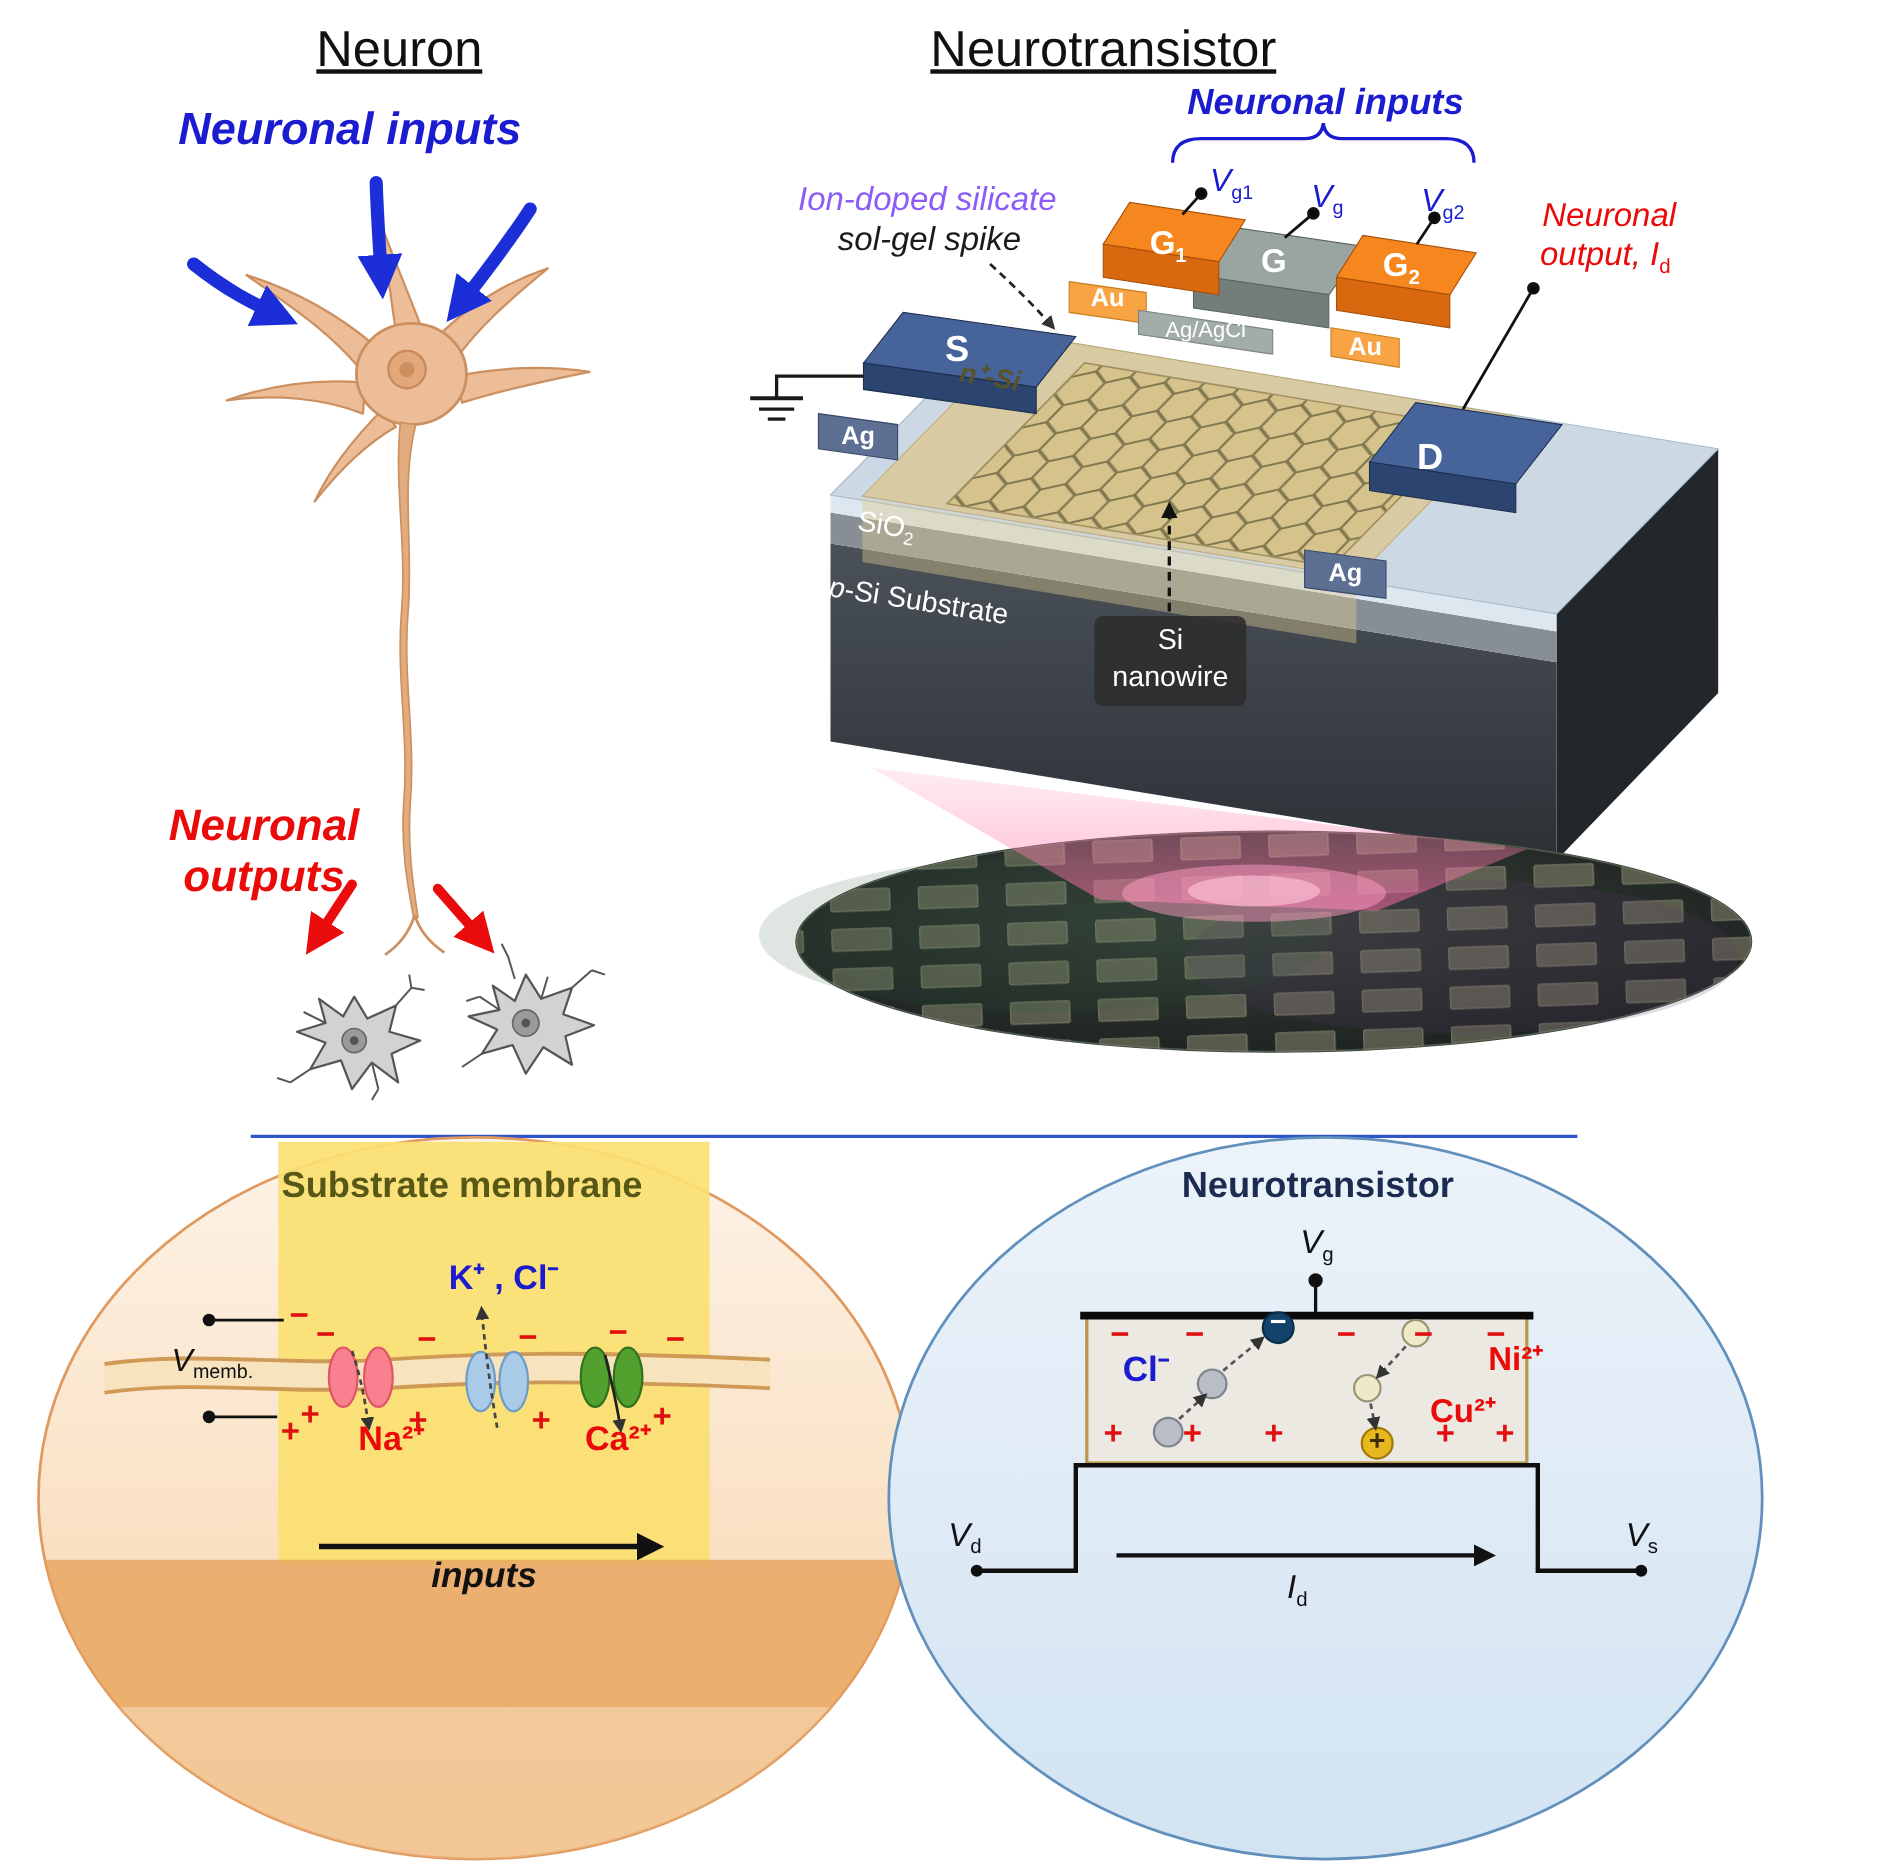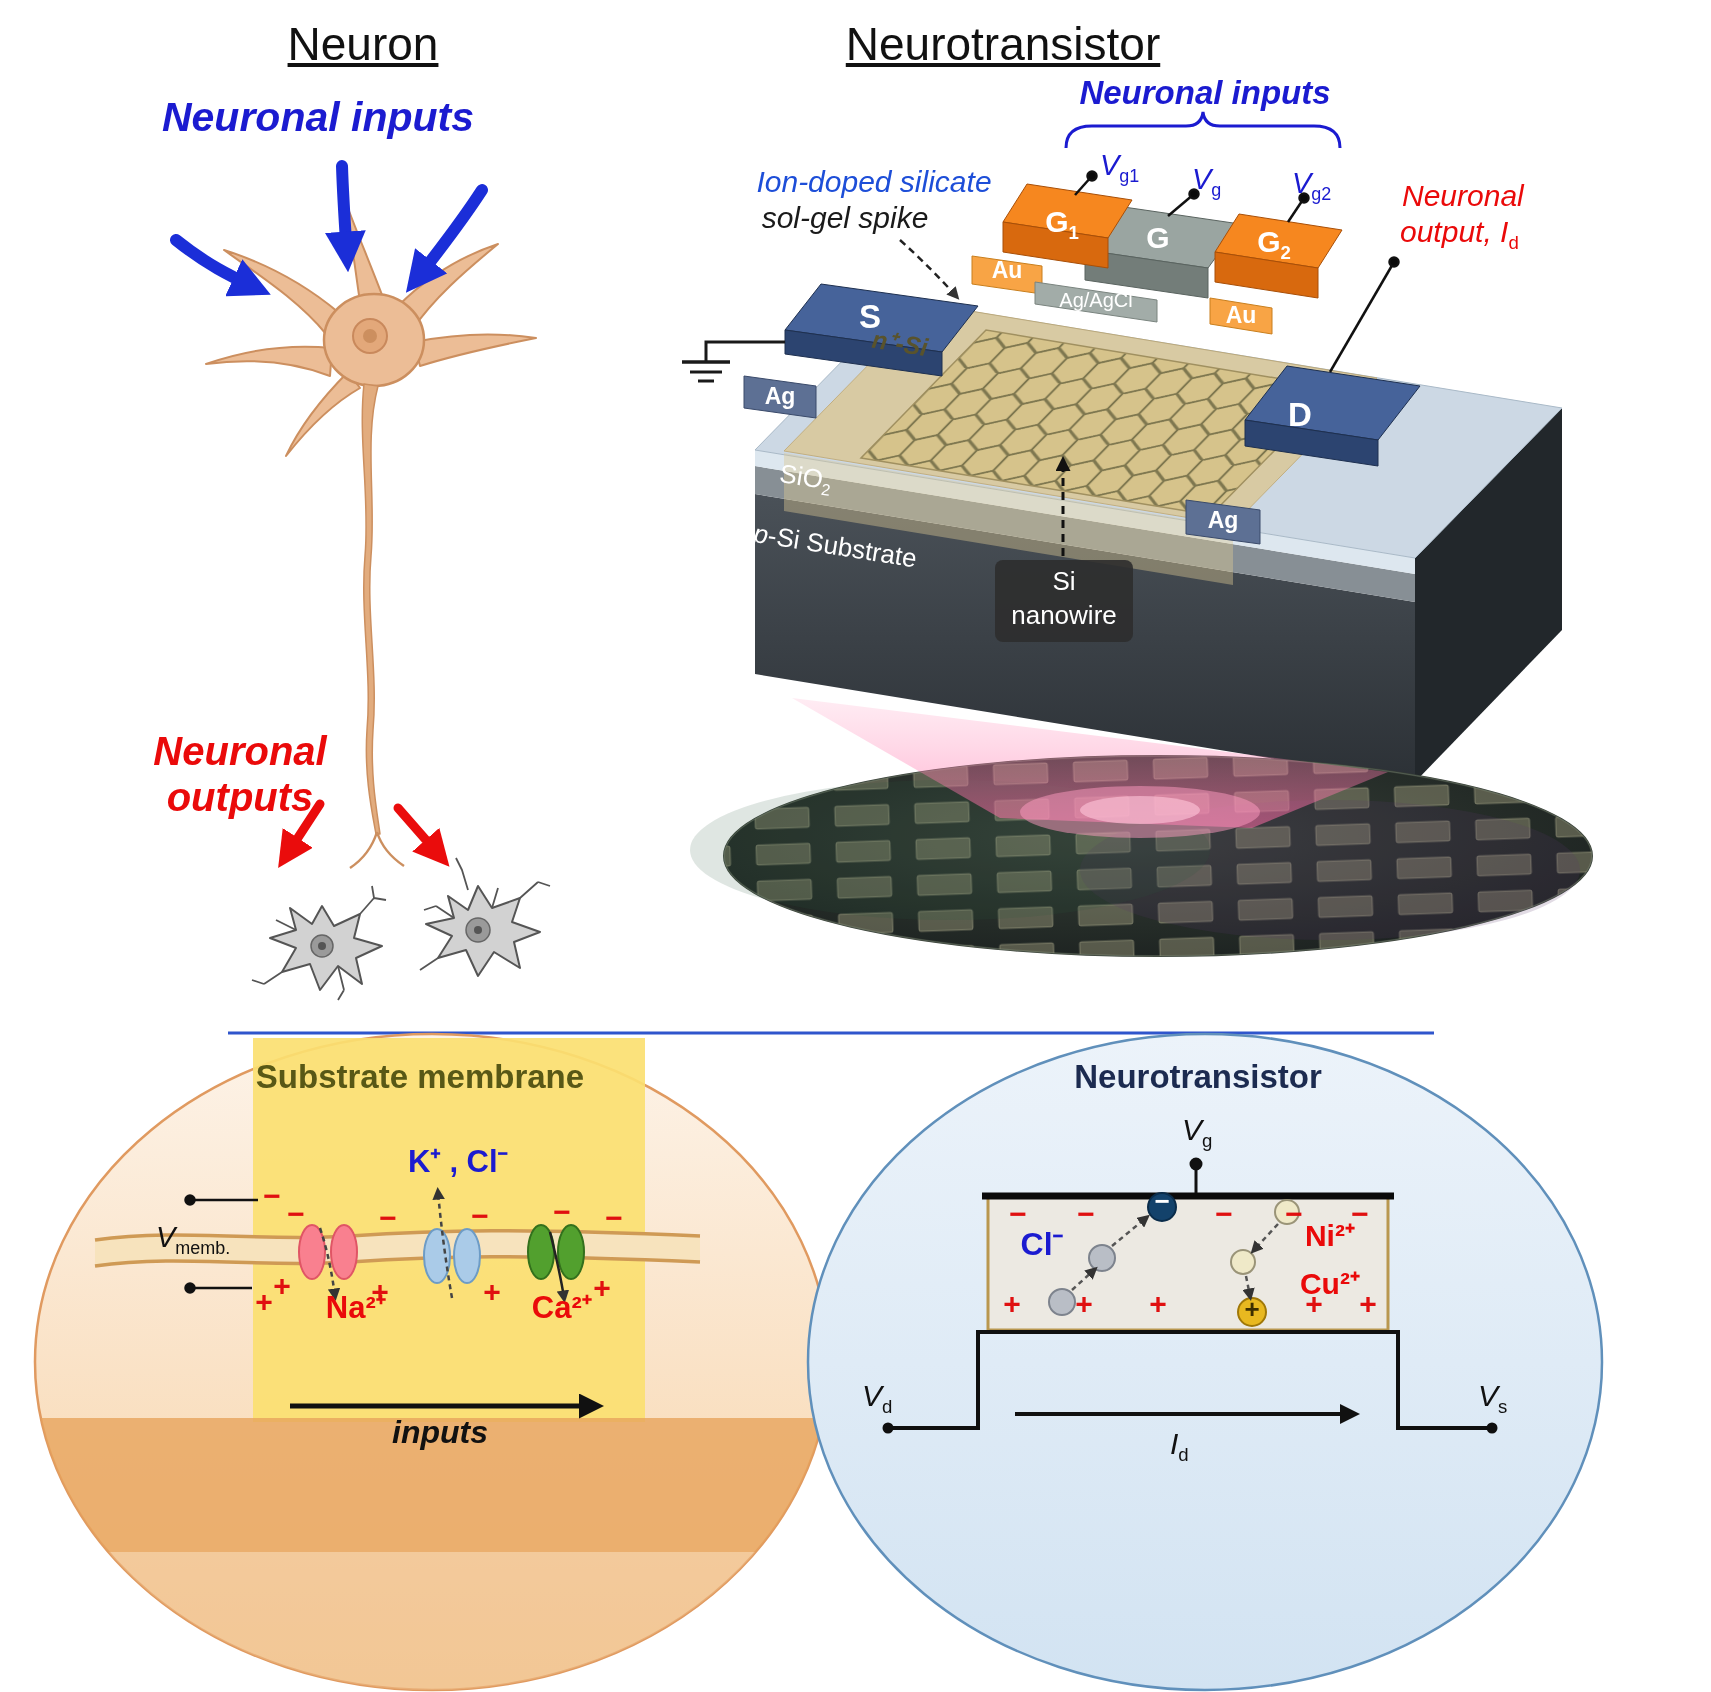--- a/index.html
+++ b/index.html
@@ -264,21 +264,21 @@
 </svg>
 
 <div class="lbl t46 cx" style="left:363px;top:20px">Neuron</div>
 <div class="lbl t46 cx" style="left:1003px;top:20px">Neurotransistor</div>
 
 <div class="lbl t41 b it blue cx" style="left:318px;top:96px">Neuronal inputs</div>
 <div class="lbl t40 b it red cx" style="left:240px;top:730px">Neuronal</div>
 <div class="lbl t40 b it red cx" style="left:240px;top:776px">outputs</div>
 
 <div class="lbl t33 it blue cx" style="left:1205px;top:76px;font-weight:600">Neuronal inputs</div>
-<div class="lbl t30 it cx" style="left:874px;top:166px;color:#1d4ed8">Ion-doped silicate</div>
+<div class="lbl t30 it cx" style="left:843px;top:166px;color:#8b5cf6">Ion-doped silicate</div>
 <div class="lbl t30 it cx" style="left:845px;top:202px;color:#1a1a1a">sol-gel spike</div>
 <div class="lbl t30 it red" style="left:1402px;top:180px">Neuronal</div>
 <div class="lbl t30 it red" style="left:1400px;top:216px"><span>output, </span><i>I</i><sub>d</sub></div>
 <div class="lbl t29 blue" style="left:1100px;top:150px"><i>V</i><sub>g1</sub></div>
 <div class="lbl t29 blue" style="left:1192px;top:164px"><i>V</i><sub>g</sub></div>
 <div class="lbl t29 blue" style="left:1292px;top:168px"><i>V</i><sub>g2</sub></div>
 <div class="lbl t30 b w cx" style="left:1062px;top:206px"><span>G</span><sub>1</sub></div>
 <div class="lbl t30 b w cx" style="left:1158px;top:222px">G</div>
 <div class="lbl t30 b w cx" style="left:1274px;top:226px"><span>G</span><sub>2</sub></div>
 <div class="lbl t23 b w cx" style="left:1007px;top:258px">Au</div>
@@ -309,21 +309,21 @@
 <span class="lbl chg cx" style="left:272px;top:1180px">−</span>
 <span class="lbl chg cx" style="left:282px;top:1270px">+</span>
 <span class="lbl chg cx" style="left:380px;top:1276px">+</span>
 <span class="lbl chg cx" style="left:492px;top:1276px">+</span>
 <span class="lbl chg cx" style="left:602px;top:1272px">+</span>
 <span class="lbl chg cx" style="left:264px;top:1286px">+</span>
 
 <div class="lbl t33 b cx" style="left:1198px;top:1060px;color:#1c2b50">Neurotransistor</div>
 <div class="lbl t30" style="left:1182px;top:1114px"><i>V</i><sub>g</sub></div>
 <div class="lbl t32 b blue cx" style="left:1042px;top:1228px">Cl⁻</div>
-<div class="lbl t30 b red cx" style="left:1330px;top:1220px">Ni²⁺</div>
+<div class="lbl t30 b red cx" style="left:1378px;top:1220px">Ni²⁺</div>
 <div class="lbl t30 b red cx" style="left:1330px;top:1268px">Cu²⁺</div>
 <div class="lbl t30" style="left:862px;top:1380px"><i>V</i><sub>d</sub></div>
 <div class="lbl t30" style="left:1478px;top:1380px"><i>V</i><sub>s</sub></div>
 <div class="lbl t30" style="left:1170px;top:1428px"><i>I</i><sub>d</sub></div>
 <span class="lbl chg cx" style="left:1018px;top:1198px">−</span>
 <span class="lbl chg cx" style="left:1086px;top:1198px">−</span>
 <span class="lbl chg cx" style="left:1224px;top:1198px">−</span>
 <span class="lbl chg cx" style="left:1294px;top:1198px">−</span>
 <span class="lbl chg cx" style="left:1360px;top:1198px">−</span>
 <span class="lbl chg cx" style="left:1012px;top:1288px">+</span>

